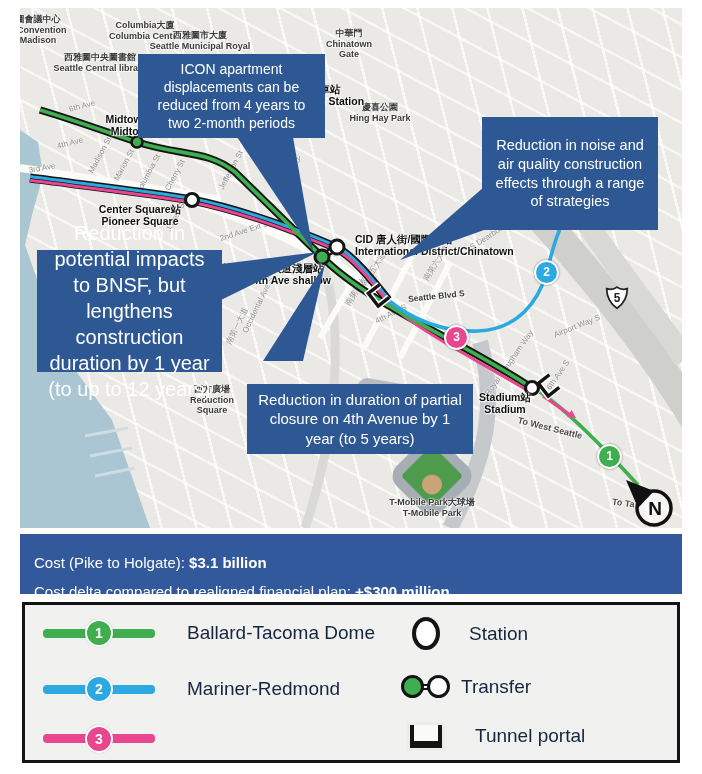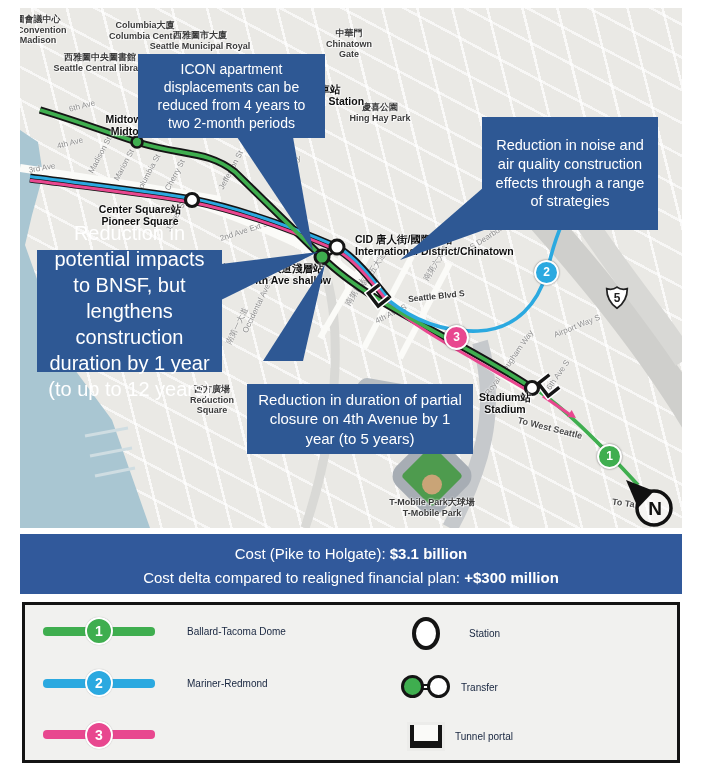--- a/index.html
+++ b/index.html
@@ -37,36 +37,36 @@
            line-height:1.3;box-sizing:border-box;display:flex;align-items:center;
            justify-content:center;padding:6px 8px;}
   .callout-icon  {left:118px;top:46px; width:187px;height:84px; font-size:14px;}
   .callout-noise {left:462px;top:109px;width:176px;height:113px;font-size:14.5px;}
   .callout-bnsf  {left:17px; top:242px;width:185px;height:122px;font-size:20px;}
   .callout-fourth{left:227px;top:352px;width:226px;height:70px; font-size:15px;margin-top:24px;}
 
   
   .banner{position:absolute;left:20px;top:534px;width:662px;height:60px;background:#31599B;
           color:#fff;font-size:15px;padding:8px 14px;box-sizing:border-box;}
-  .banner .row{margin-top:3px;margin-bottom:7px;text-align:center;}
+  .banner .row{margin-top:12px;margin-bottom:7px;}
   .banner b{font-weight:bold;}
 
   
   .legend{position:absolute;left:22px;top:602px;width:658px;height:161px;background:#F1F1EF;
           border:3px solid #141414;box-sizing:border-box;}
   .lcol{position:absolute;top:0;bottom:0;display:flex;flex-direction:column;
         justify-content:space-around;}
   .lcol.left{left:18px;width:350px;}
   .lcol.right{left:372px;width:270px;}
   .lrow{display:flex;align-items:center;}
   .swatch{position:relative;width:112px;height:9px;border-radius:4px;}
   .lbadge{position:absolute;left:50%;top:50%;transform:translate(-50%,-50%);width:24px;height:24px;
           border-radius:50%;border:2.5px solid #fff;box-shadow:0 0 1px rgba(0,0,0,.3);
           color:#fff;font-weight:bold;font-size:14px;line-height:24px;text-align:center;}
-  .llabel{margin-left:32px;font-size:10px;color:#17253F;}
+  .llabel{margin-left:32px;font-size:19px;color:#17253F;}
   .symcell{width:58px;display:flex;justify-content:center;align-items:center;}
   .sym-station{width:20px;height:25px;border-radius:50%;border:4px solid #141414;background:#fff;}
   .sym-transfer{position:relative;width:50px;height:26px;}
   .sym-transfer .bar{position:absolute;left:10px;top:10px;width:30px;height:6px;background:#141414;}
   .sym-transfer .barin{position:absolute;left:14px;top:12px;width:22px;height:2px;background:#fff;}
   .sym-transfer .c{position:absolute;top:1px;width:17px;height:17px;border-radius:50%;
                    border:3.5px solid #141414;}
   .sym-transfer .cg{left:0;background:#3FAE4F;}
   .sym-transfer .cw{left:26px;background:#fff;}
   .sym-portal{width:24px;height:16px;border-left:4px solid #141414;border-right:4px solid #141414;
@@ -293,18 +293,18 @@
               <div class="c cg"></div>
               <div class="c cw"></div>
             </div>
         </div>
         <div class="llabel" style="margin-left:6px">Transfer</div>
       </div>
       <div class="lrow">
         <div class="symcell">
             <div class="sym-portal"></div>
           </div>
-        <div class="llabel" style="margin-left:0">Tunnel portal</div>
+        <div class="llabel" style="margin-left:20px">Tunnel portal</div>
       </div>
     </div>
   </div>
 
 </div>
 
 </body></html>

